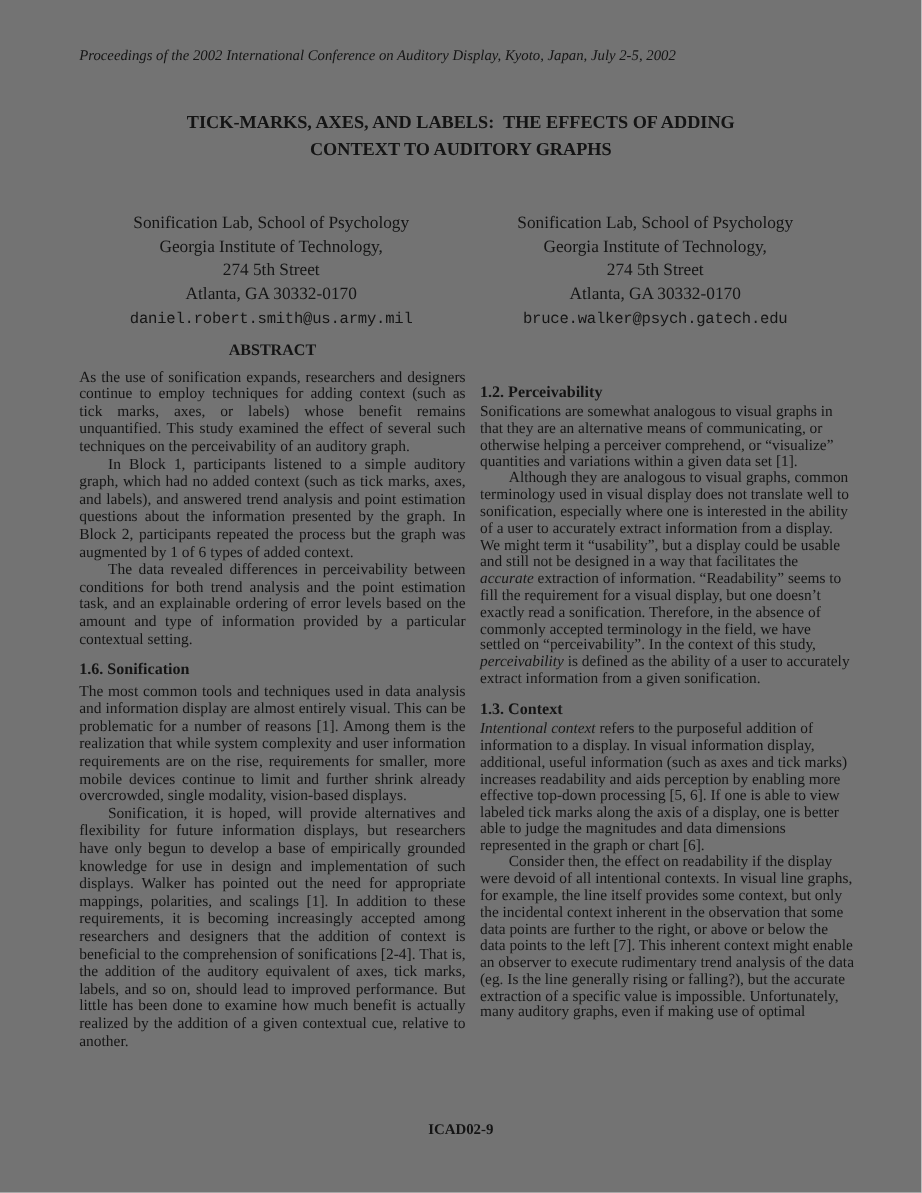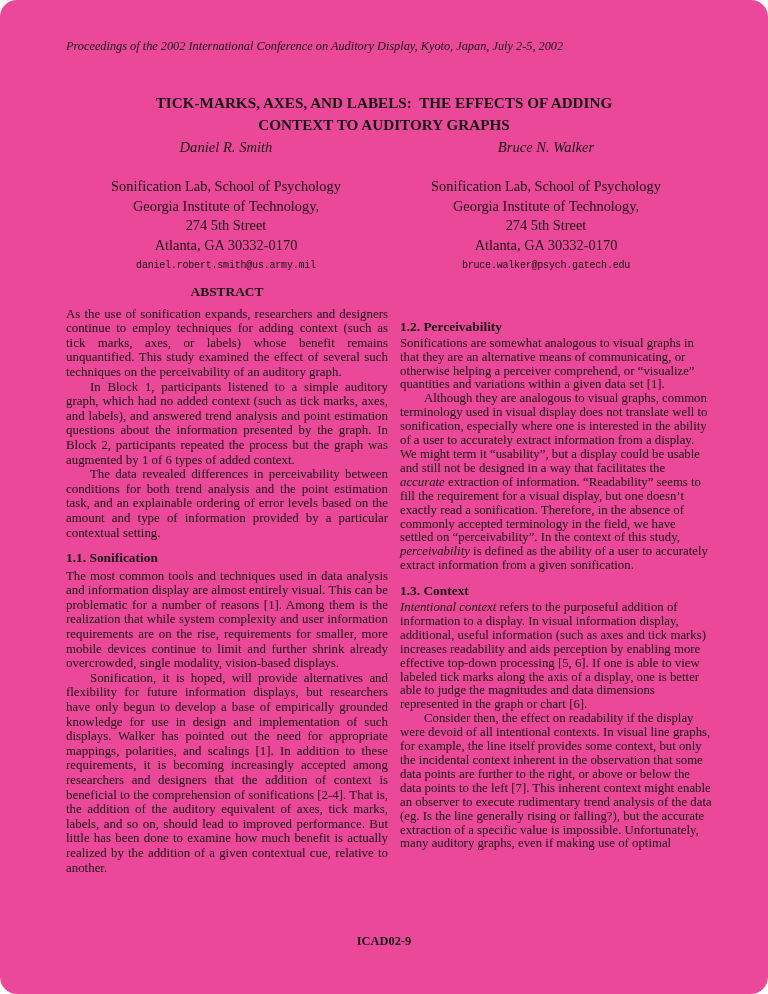--- a/index.html
+++ b/index.html
@@ -1,34 +1,34 @@
 <!DOCTYPE html>
 <html><head>
 <meta charset="utf-8">
 <style>
   html,body{margin:0;padding:0;background:#ffffff;}
   .page{
-    position:relative;width:768px;height:994px;background:#ec4899;color:#141414;
-    font-family:"Liberation Serif",serif;overflow:hidden;border-radius:17px;
+    position:relative;width:768px;height:994px;background:#737373;color:#141414;
+    font-family:"Liberation Serif",serif;overflow:hidden;
   }
   .running-header{
     position:absolute;left:66px;top:39px;width:640px;
     font-style:italic;font-size:12.3px;white-space:nowrap;
   }
   .paper-title{
     position:absolute;top:92px;left:50%;transform:translateX(-50%);
     width:490px;text-align:center;font-weight:bold;font-size:15.2px;line-height:22px;
   }
   .authors-row{position:absolute;top:139px;left:66px;width:640px;display:flex;}
   .authors-row .cell{flex:1;text-align:center;font-style:italic;font-size:14.6px;}
   .affils-row{position:absolute;top:177px;left:66px;width:640px;display:flex;}
   .affils-row .cell{flex:1;text-align:center;font-size:14.4px;line-height:19.6px;}
   .affil-email{
     font-family:"Liberation Mono","DejaVu Sans Mono",monospace;
-    font-size:10px;margin-top:1px;letter-spacing:-0.2px;
+    font-size:13px;margin-top:1px;letter-spacing:-0.2px;
   }
   .columns{position:absolute;top:285px;left:66px;width:646px;display:flex;gap:12px;align-items:center;}
   .col{flex:none;}
   .col-left{width:322px;text-align:justify;font-size:12.9px;line-height:14.6px;}
   .col-right{width:312px;padding-top:11px;text-align:left;font-size:12.8px;line-height:13.9px;}
   .h-center{text-align:center;font-weight:bold;font-size:13.4px;}
   .abstract-h{margin:0 0 7px 0;}
   .intro-h{margin:13px 0 9px 0;}
   .sub-h{font-weight:bold;font-size:13.4px;margin:11px 0 3px 0;}
   .col-right .first-sub{margin-top:0;}
@@ -42,24 +42,20 @@
 </style>
 </head>
 <body>
 
 <div class="page">
 
   <div class="running-header">Proceedings of the 2002 International Conference on Auditory Display, Kyoto, Japan, July 2-5, 2002</div>
 
   <div class="paper-title">TICK-MARKS, AXES, AND LABELS:&nbsp; THE EFFECTS OF ADDING CONTEXT TO AUDITORY GRAPHS</div>
 
-  <div class="authors-row">
-    <div class="cell">Daniel R. Smith</div>
-    <div class="cell">Bruce N. Walker</div>
-  </div>
 
   <div class="affils-row">
     <div class="cell">
       <div>Sonification Lab, School of Psychology</div>
       <div>Georgia Institute of Technology,</div>
       <div>274 5th Street</div>
       <div>Atlanta, GA 30332-0170</div>
       <div class="affil-email">daniel.robert.smith@us.army.mil</div>
     </div>
     <div class="cell">
@@ -75,21 +71,21 @@
 
     <div class="col col-left">
       <div class="h-center abstract-h">ABSTRACT</div>
       <div>
           <p class="para"><span>As the use of sonification expands, researchers and designers continue to employ techniques for adding context (such as tick marks, axes, or labels) whose benefit remains unquantified.  This study examined the effect of several such techniques on the perceivability of an auditory graph.</span></p>
           <p class="para indent"><span>In Block 1, participants listened to a simple auditory graph, which had no added context (such as tick marks, axes, and labels), and answered trend analysis and point estimation questions about the information presented by the graph.  In Block 2, participants repeated the process but the graph was augmented by 1 of 6 types of added context.</span></p>
           <p class="para indent"><span>The data revealed differences in perceivability between conditions for both trend analysis and the point estimation task, and an explainable ordering of error levels based on the amount and type of information provided by a particular contextual setting.</span></p>
         </div>
 
 
-      <div class="sub-h">1.1. Sonification</div>
+      <div class="sub-h">1.6. Sonification</div>
       <div>
           <p class="para"><span>The most common tools and techniques used in data analysis and information display are almost entirely visual.  This can be problematic for a number of reasons [1].  Among them is the realization that while system complexity and user information requirements are on the rise, requirements for smaller, more mobile devices continue to limit and further shrink already overcrowded, single modality, vision-based displays.</span></p>
           <p class="para indent"><span>Sonification, it is hoped, will provide alternatives and flexibility for future information displays, but researchers have only begun to develop a base of empirically grounded knowledge for use in design and implementation of such displays.  Walker has pointed out the need for appropriate mappings, polarities, and scalings [1].  In addition to these requirements, it is becoming increasingly accepted among researchers and designers that the addition of context is beneficial to the comprehension of sonifications [2-4].  That is, the addition of the auditory equivalent of axes, tick marks, labels, and so on, should lead to improved performance. But little has been done to examine how much benefit is actually realized by the addition of a given contextual cue, relative to another.</span></p>
         </div>
     </div>
 
     <div class="col col-right">
       <div class="sub-h first-sub">1.2. Perceivability</div>
       <div>
           <p class="para"><span>Sonifications are somewhat analogous to visual graphs in that they are an alternative means of communicating, or otherwise helping a perceiver comprehend, or “visualize” quantities and variations within a given data set [1].</span></p>

